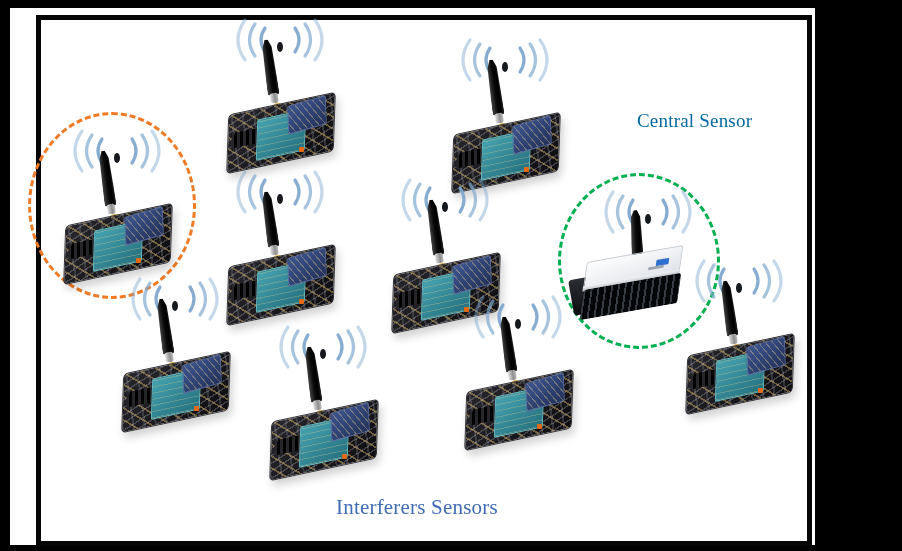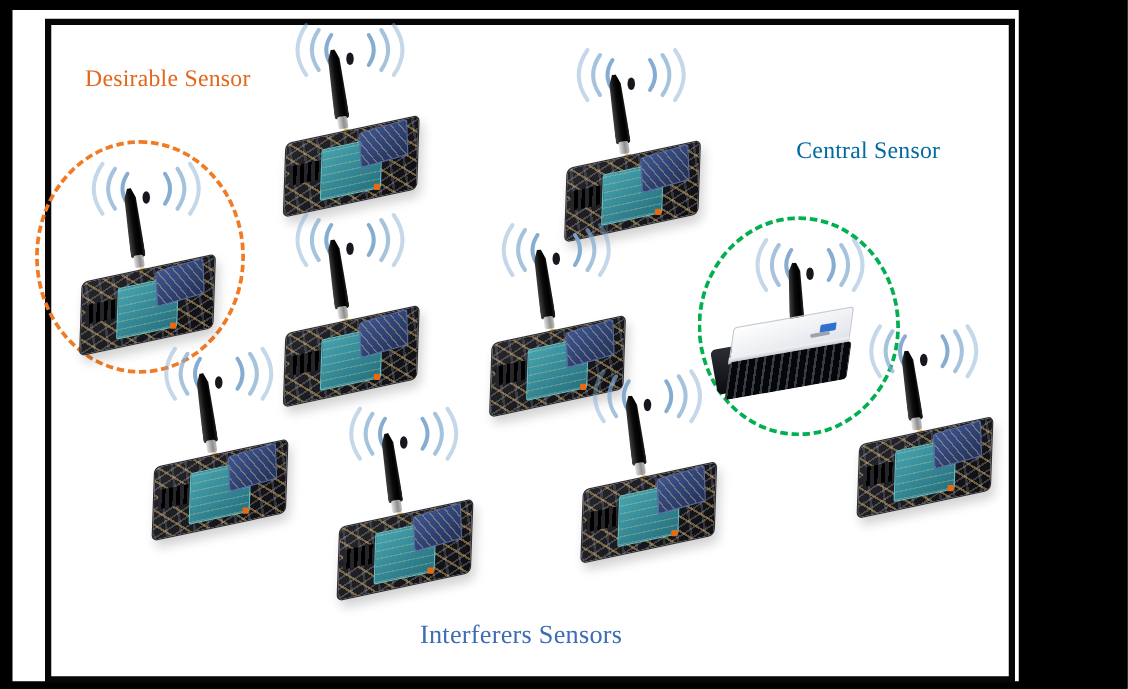--- a/index.html
+++ b/index.html
@@ -83,21 +83,20 @@
   .gw-logo2 { position:absolute; left:78px; top:76px; width:16px; height:3px; border-radius:2px;
               transform:rotate(-10deg); background:#9aa3ae; }
 </style>
 </head>
 <body>
 
 <div class="canvas">
   <div class="slide"></div>
   <div class="frame"></div>
 
-  <div class="label label-desirable" style="color: rgb(226, 104, 28);">Desirable Sensor</div>
   <div class="label label-central" style="color: #0369a1;">Central Sensor</div>
   <div class="label label-interferers" style="color: rgb(62, 109, 181); text-align: right;">Interferers Sensors</div>
 
   <div class="circle" id="circle-desirable" style="left: 28px; top: 112px; width: 162px; height: 181px; border-color: rgb(240, 123, 36);"></div>
   <div class="circle" id="circle-central" style="left: 558px; top: 173px; width: 156px; height: 170px; border-color: rgb(0, 176, 80);"></div>
 
   <div id="sensors-layer">
       <div class="sensor mote" style="left: 220px; top: 18px;">
     <svg class="arcs" viewBox="0 0 110 44">
       <g fill="none" stroke="#7FA9CF" stroke-width="3.2" stroke-linecap="round">

